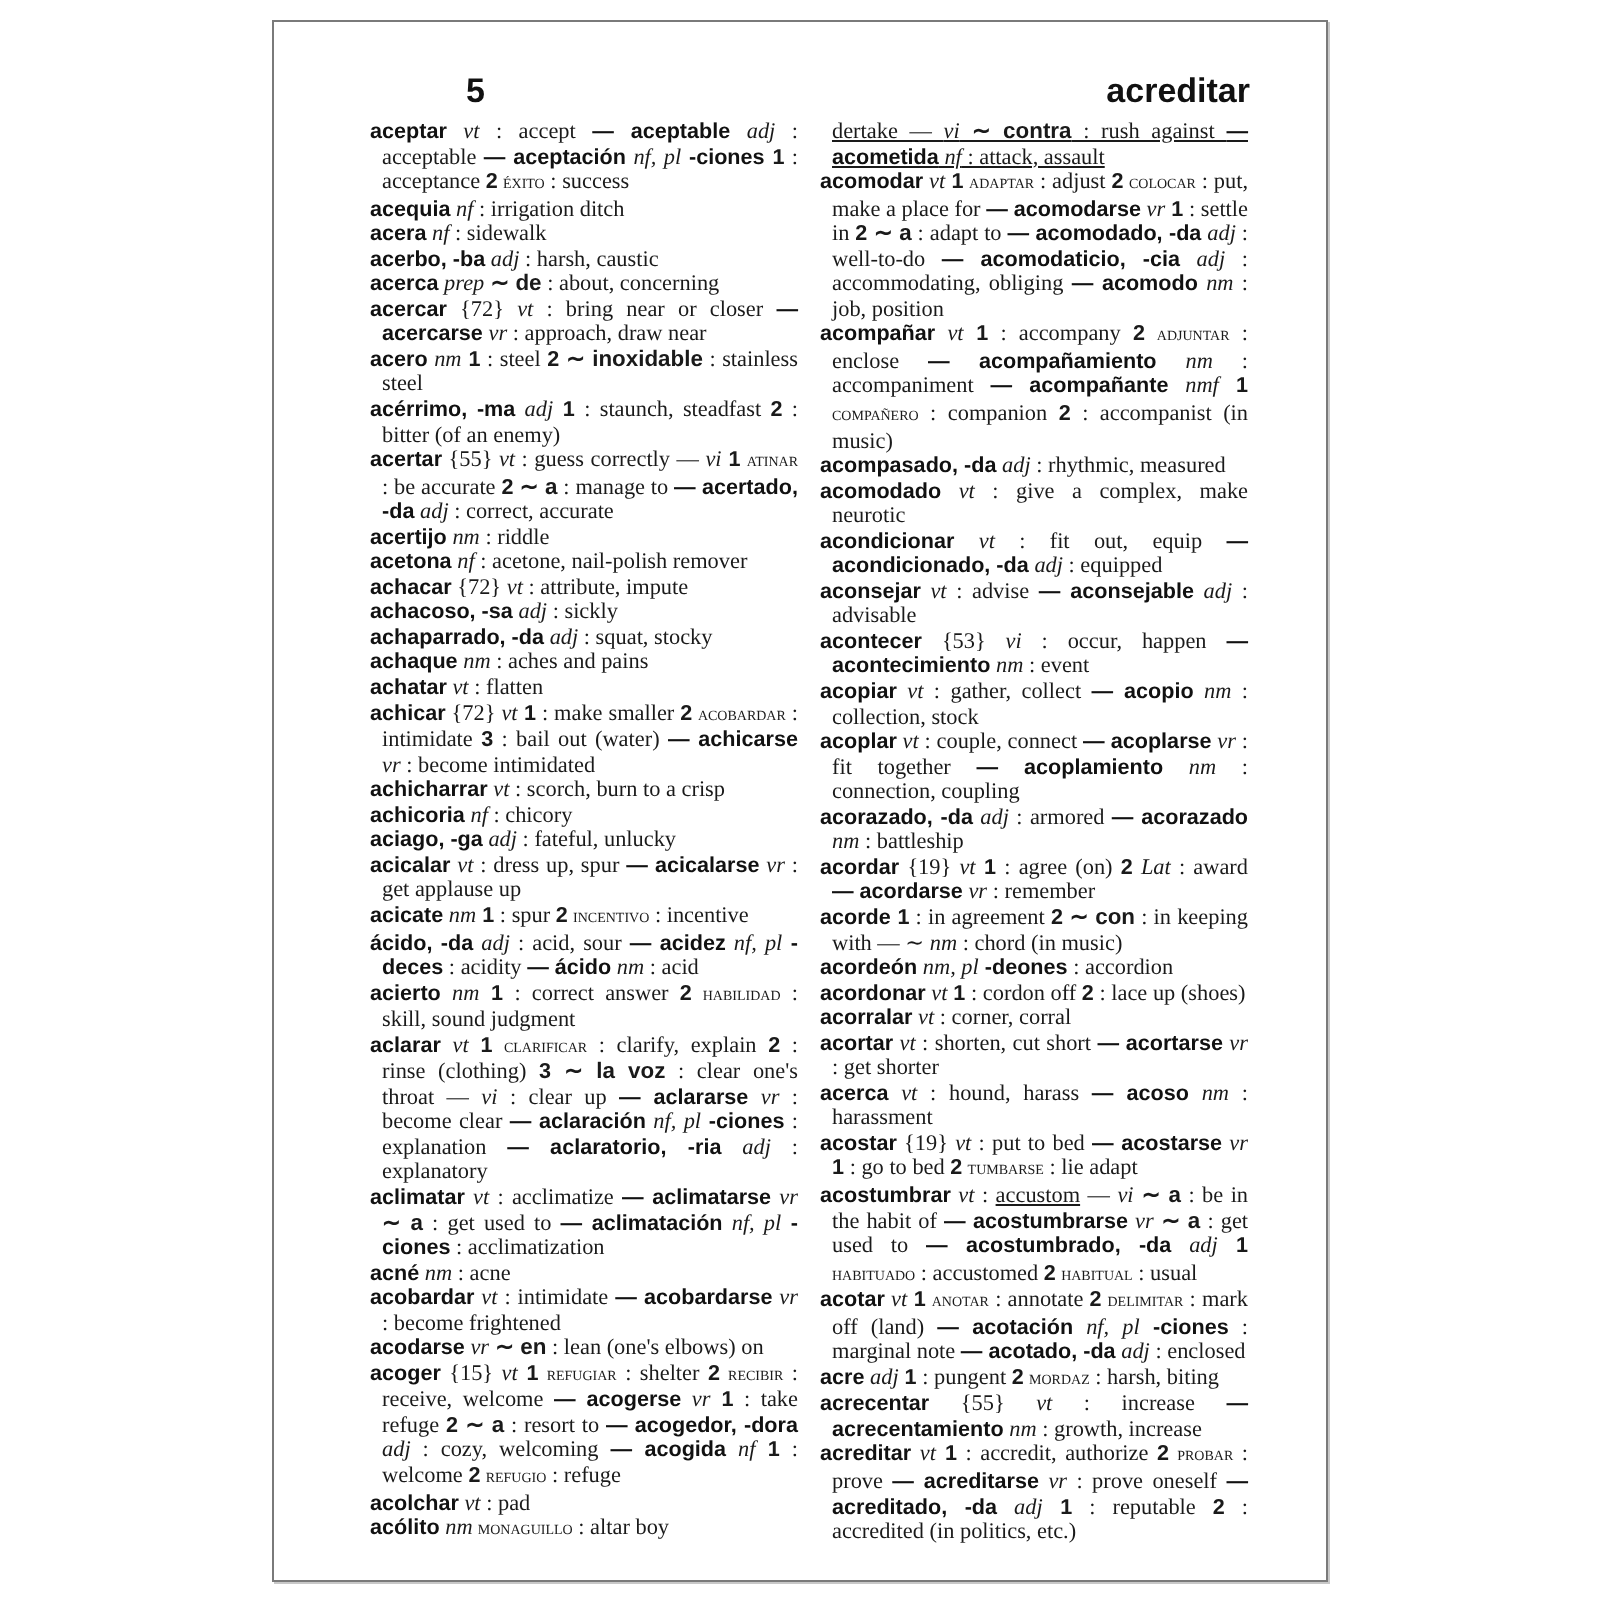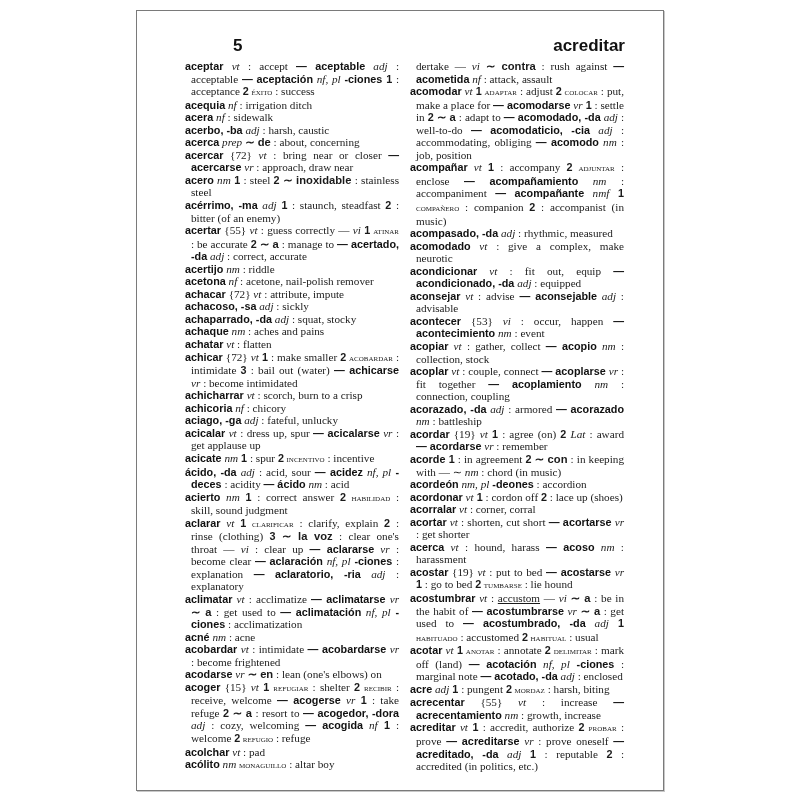--- a/index.html
+++ b/index.html
@@ -15,21 +15,21 @@
   .guide-left { left: 233px; }
   .guide-right { right: 175px; }
   .col {
     position: absolute; top: 60px; width: 214px;
     font-family: "Liberation Serif", serif; font-size: 11.2px; line-height: 12.55px;
     color: #1a1a1a; text-align: justify;
   }
   .col-left { left: 185px; }
   .col-right { left: 410px; }
   .entry { margin: 0; padding-left: 6px; text-indent: -6px; }
-  .entry.cont { text-indent: 0; padding-left: 6px; }
+  .entry.cont { text-indent: 0; padding-left: 6px; text-decoration: underline; }
   .hw { font-family: "Liberation Sans", sans-serif; font-weight: bold; font-size: 10.8px; color: #111; }
   .pos { font-style: italic; }
   .sc { font-variant: small-caps; font-size: 10.5px; }
   .num { font-family: "Liberation Sans", sans-serif; font-weight: bold; font-size: 10.8px; }
   .sep { font-family: "Liberation Sans", sans-serif; font-weight: bold; }
   .ul { text-decoration: underline; }
 </style>
 </head>
 <body>
 
@@ -84,19 +84,19 @@
     <p class="entry"><span class="hw">acopiar</span><span class="pos"> vt</span><span> : gather, collect </span><span class="hw">— acopio</span><span class="pos"> nm</span><span> : collection, stock</span></p>
     <p class="entry"><span class="hw">acoplar</span><span class="pos"> vt</span><span> : couple, connect </span><span class="hw">— acoplarse</span><span class="pos"> vr</span><span> : fit together </span><span class="hw">— acoplamiento</span><span class="pos"> nm</span><span> : connection, coupling</span></p>
     <p class="entry"><span class="hw">acorazado, -da</span><span class="pos"> adj</span><span> : armored </span><span class="hw">— acorazado</span><span class="pos"> nm</span><span> : battleship</span></p>
     <p class="entry"><span class="hw">acordar</span><span> {19} </span><span class="pos">vt</span><span class="num"> 1</span><span> : agree (on) </span><span class="num">2</span><span class="pos"> Lat</span><span> : award </span><span class="hw">— acordarse</span><span class="pos"> vr</span><span> : remember</span></p>
     <p class="entry"><span class="hw">acorde</span><span class="num"> 1</span><span> : in agreement </span><span class="num">2</span><span class="sep"> ∼ con</span><span> : in keeping with — ∼ </span><span class="pos">nm</span><span> : chord (in music)</span></p>
     <p class="entry"><span class="hw">acordeón</span><span class="pos"> nm, pl</span><span class="hw"> -deones</span><span> : accordion</span></p>
     <p class="entry"><span class="hw">acordonar</span><span class="pos"> vt</span><span class="num"> 1</span><span> : cordon off </span><span class="num">2</span><span> : lace up (shoes)</span></p>
     <p class="entry"><span class="hw">acorralar</span><span class="pos"> vt</span><span> : corner, corral</span></p>
     <p class="entry"><span class="hw">acortar</span><span class="pos"> vt</span><span> : shorten, cut short </span><span class="hw">— acortarse</span><span class="pos"> vr</span><span> : get shorter</span></p>
     <p class="entry"><span class="hw">acerca</span><span class="pos"> vt</span><span> : hound, harass </span><span class="hw">— acoso</span><span class="pos"> nm</span><span> : harassment</span></p>
-    <p class="entry"><span class="hw">acostar</span><span> {19} </span><span class="pos">vt</span><span> : put to bed </span><span class="hw">— acostarse</span><span class="pos"> vr</span><span class="num"> 1</span><span> : go to bed </span><span class="num">2</span><span class="sc"> tumbarse</span><span> : lie hound</span></p>
+    <p class="entry"><span class="hw">acostar</span><span> {19} </span><span class="pos">vt</span><span> : put to bed </span><span class="hw">— acostarse</span><span class="pos"> vr</span><span class="num"> 1</span><span> : go to bed </span><span class="num">2</span><span class="sc"> tumbarse</span><span> : lie adapt</span></p>
     <p class="entry"><span class="hw">acostumbrar</span><span class="pos"> vt</span><span> : </span><span class="ul">accustom</span><span> — </span><span class="pos">vi</span><span class="sep"> ∼ a</span><span> : be in the habit of </span><span class="hw">— acostumbrarse</span><span class="pos"> vr</span><span class="sep"> ∼ a</span><span> : get used to </span><span class="hw">— acostumbrado, -da</span><span class="pos"> adj</span><span class="num"> 1</span><span class="sc"> habituado</span><span> : accustomed </span><span class="num">2</span><span class="sc"> habitual</span><span> : usual</span></p>
     <p class="entry"><span class="hw">acotar</span><span class="pos"> vt</span><span class="num"> 1</span><span class="sc"> anotar</span><span> : annotate </span><span class="num">2</span><span class="sc"> delimitar</span><span> : mark off (land) </span><span class="hw">— acotación</span><span class="pos"> nf, pl</span><span class="hw"> -ciones</span><span> : marginal note </span><span class="hw">— acotado, -da</span><span class="pos"> adj</span><span> : enclosed</span></p>
     <p class="entry"><span class="hw">acre</span><span class="pos"> adj</span><span class="num"> 1</span><span> : pungent </span><span class="num">2</span><span class="sc"> mordaz</span><span> : harsh, biting</span></p>
     <p class="entry"><span class="hw">acrecentar</span><span> {55} </span><span class="pos">vt</span><span> : increase </span><span class="hw">— acrecentamiento</span><span class="pos"> nm</span><span> : growth, increase</span></p>
     <p class="entry"><span class="hw">acreditar</span><span class="pos"> vt</span><span class="num"> 1</span><span> : accredit, authorize </span><span class="num">2</span><span class="sc"> probar</span><span> : prove </span><span class="hw">— acreditarse</span><span class="pos"> vr</span><span> : prove oneself </span><span class="hw">— acreditado, -da</span><span class="pos"> adj</span><span class="num"> 1</span><span> : reputable </span><span class="num">2</span><span> : accredited (in politics, etc.)</span></p>
   </div>
 
 </body></html>

